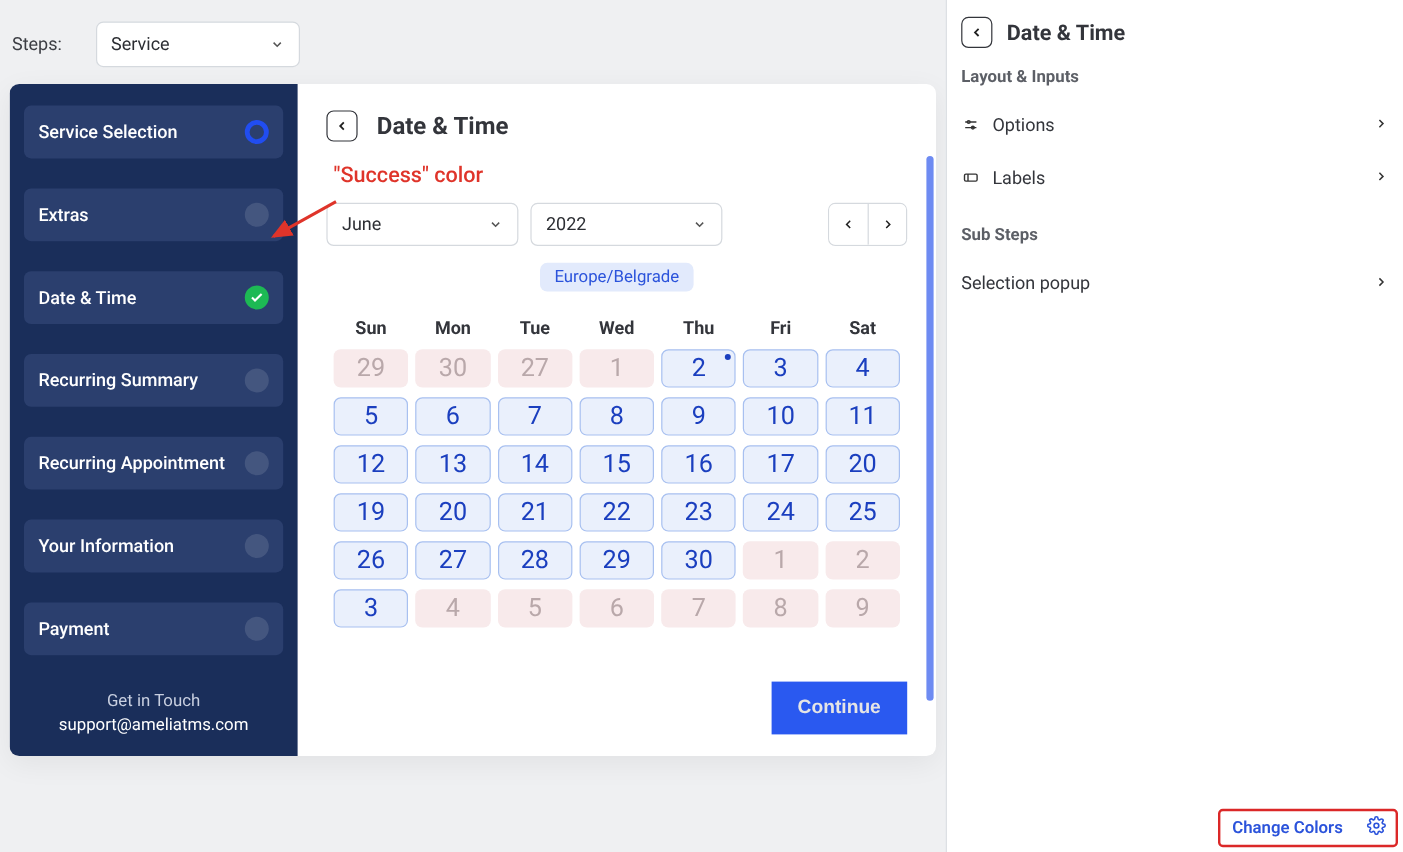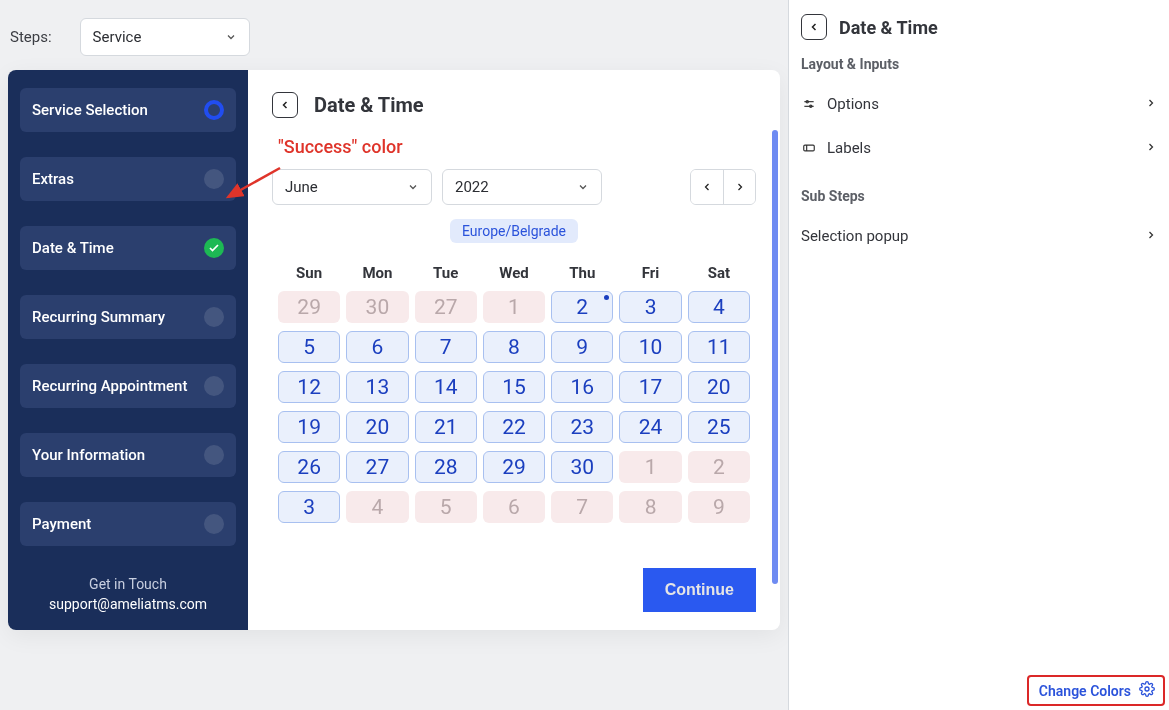--- a/index.html
+++ b/index.html
@@ -84,21 +84,21 @@
   .r-back{width:26px;height:26px;border:1.5px solid var(--text);border-radius:6px;display:flex;align-items:center;justify-content:center;background:#fff}
   .r-title{font-size:18px;font-weight:700}
   .r-section{color:#5c5f66;font-weight:700;margin:6px 0 10px 0}
   .r-row{height:44px;display:flex;align-items:center;justify-content:space-between;color:var(--text);font-size:15px}
   .r-row .lead{display:flex;align-items:center;gap:10px}
   .r-ico{width:16px;height:16px;display:inline-flex;align-items:center;justify-content:center;color:#3b3d42}
 
   .change-colors{
     position:absolute;right:4px;bottom:4px;
     border:2px solid var(--highlight);border-radius:4px;padding:4px 8px 4px 10px;
-    display:flex;align-items:center;gap:8px;color:#2b53db;font-weight:600;background:#fff;
+    display:flex;align-items:center;gap:20px;color:#2b53db;font-weight:600;background:#fff;
   }
 
   
   .arrow-svg{position:absolute;pointer-events:none}
 
   
   .select.sm{min-width:auto;width:160px;height:36px;font-size:15px}
 </style>
 </head>
 <body>

